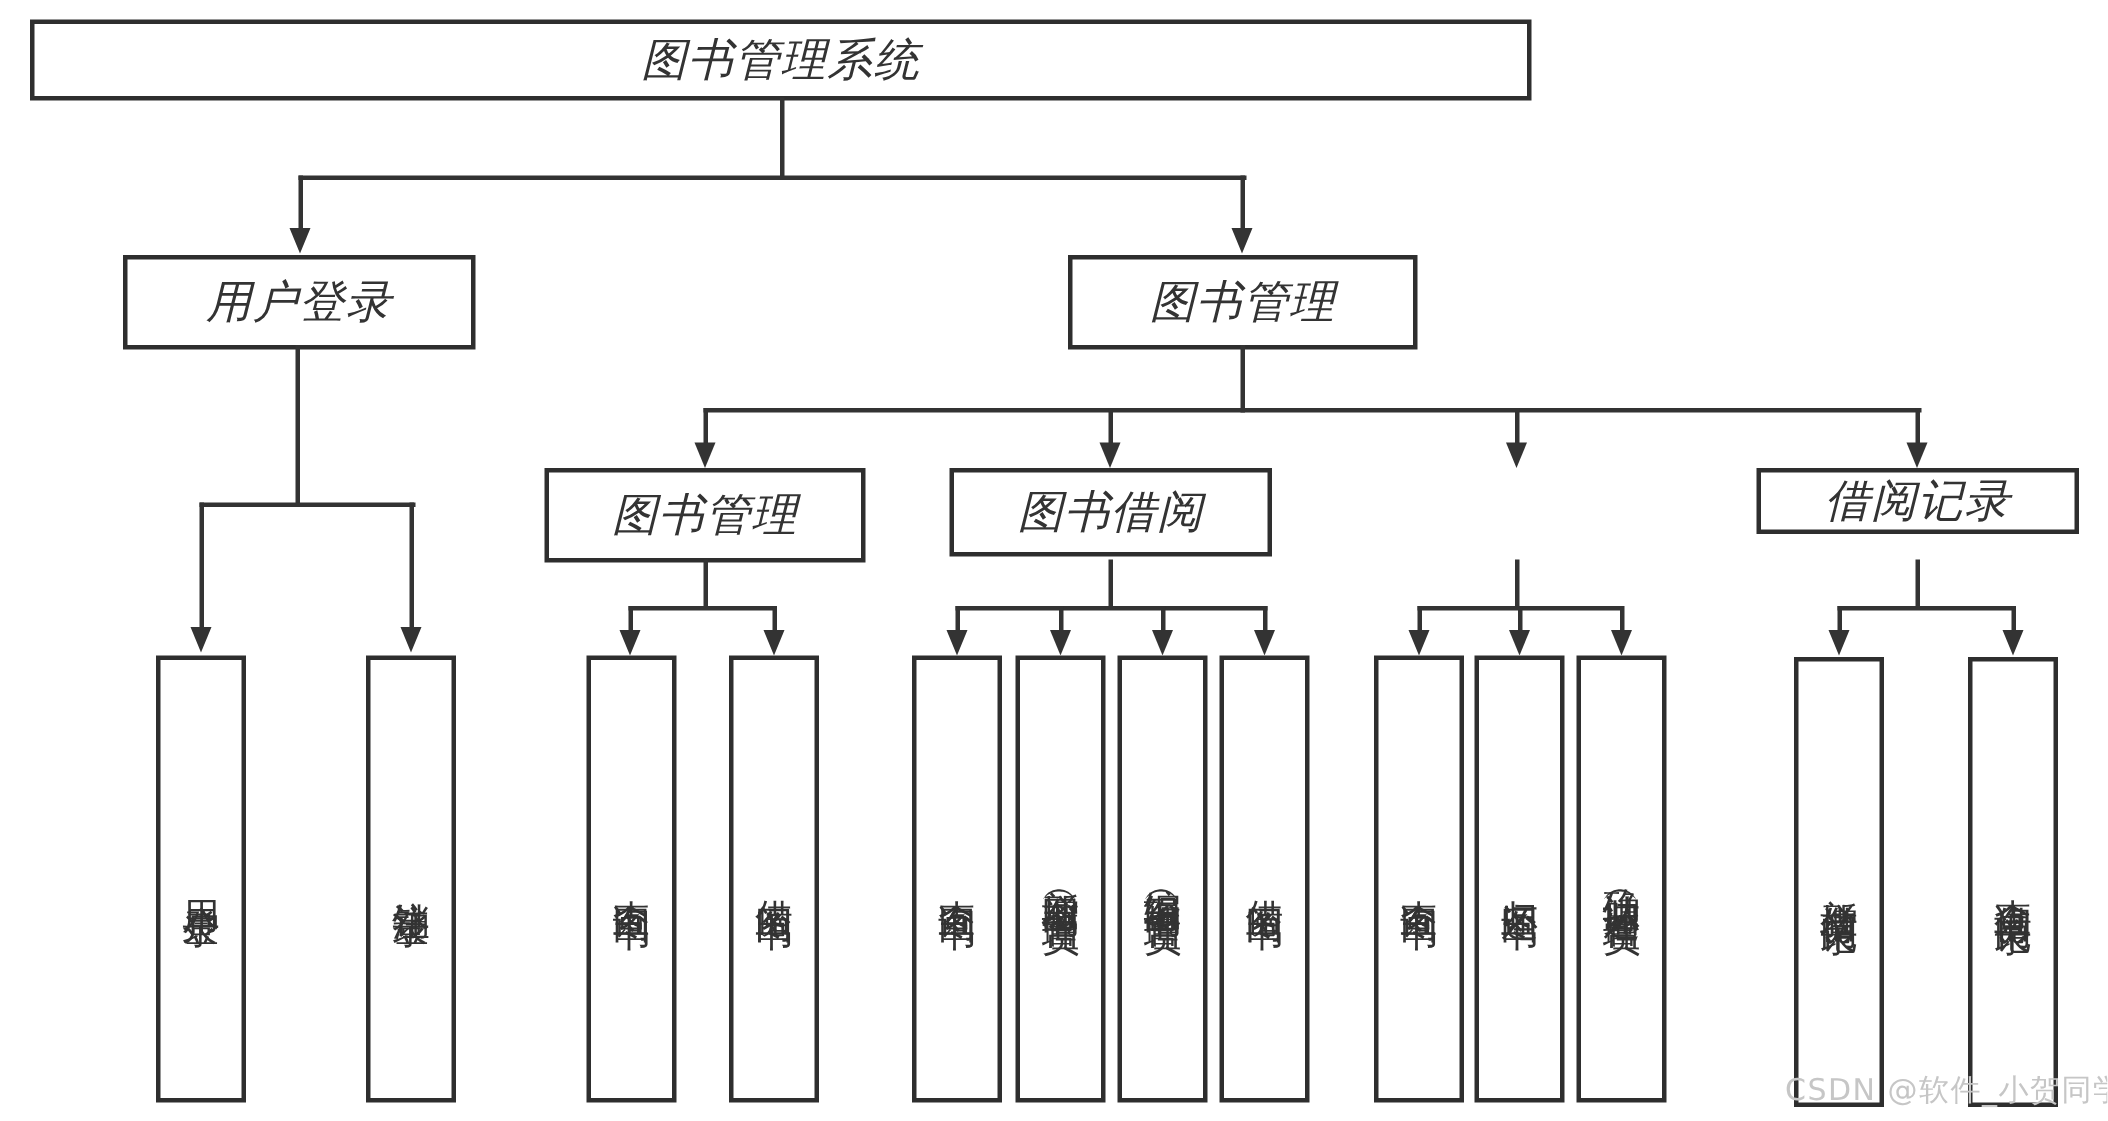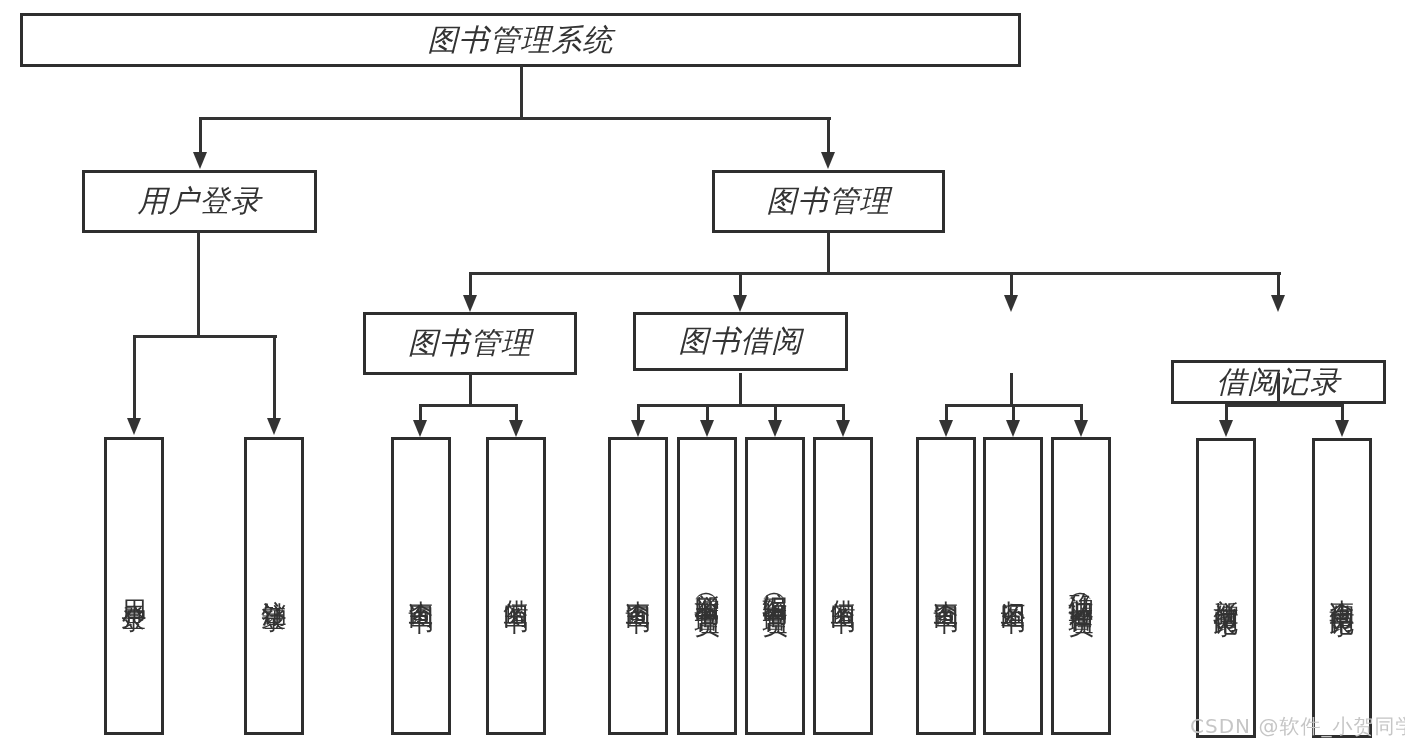--- a/index.html
+++ b/index.html
@@ -86,21 +86,21 @@
   <div class="ah" style="left:463px; top:295px;"></div>
   <div class="vl" style="left:739px; top:272px; height:24px;"></div>
   <div class="ah" style="left:733px; top:295px;"></div>
   <div class="vl" style="left:1010px; top:272px; height:24px;"></div>
   <div class="ah" style="left:1004px; top:295px;"></div>
   <div class="vl" style="left:1277px; top:272px; height:24px;"></div>
   <div class="ah" style="left:1271px; top:295px;"></div>
 
   <div class="box hbox" style="left:363px; top:312px; width:214px; height:63px;">图书管理</div>
   <div class="box hbox" style="left:633px; top:312px; width:215px; height:59px;">图书借阅</div>
-  <div class="box hbox" style="left:1171px; top:312px; width:215px; height:44px;margin-top:48px;">借阅记录</div>
+  <div class="box hbox" style="left:1171px; top:312px; width:215px; height:44px;">借阅记录</div>
 
   <div class="vl" style="left:469px; top:373px; height:33px;"></div>
   <div class="hl" style="left:419px; top:404px; width:99px;"></div>
   <div class="vl" style="left:419px; top:404px; height:17px;"></div>
   <div class="ah" style="left:413px; top:420px;"></div>
   <div class="vl" style="left:515px; top:404px; height:17px;"></div>
   <div class="ah" style="left:509px; top:420px;"></div>
 
   <div class="vl" style="left:739px; top:373px; height:33px;"></div>
   <div class="hl" style="left:637px; top:404px; width:208px;"></div>

